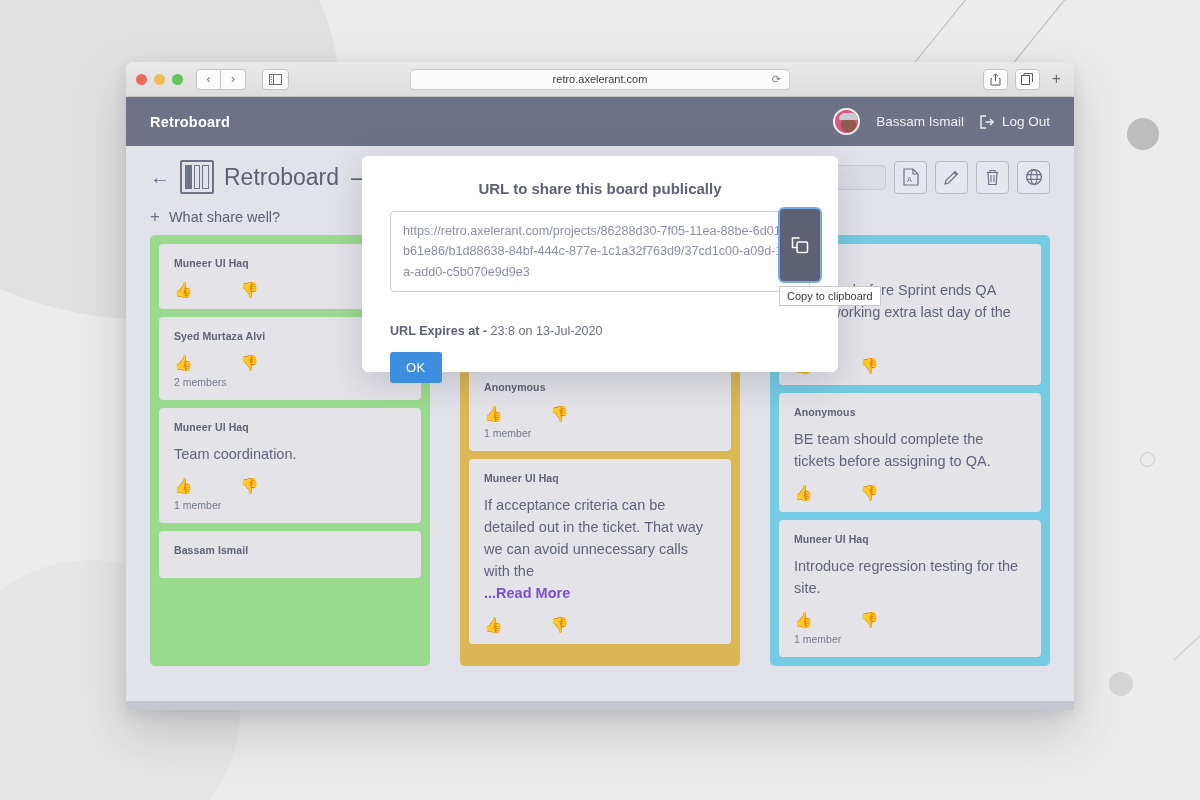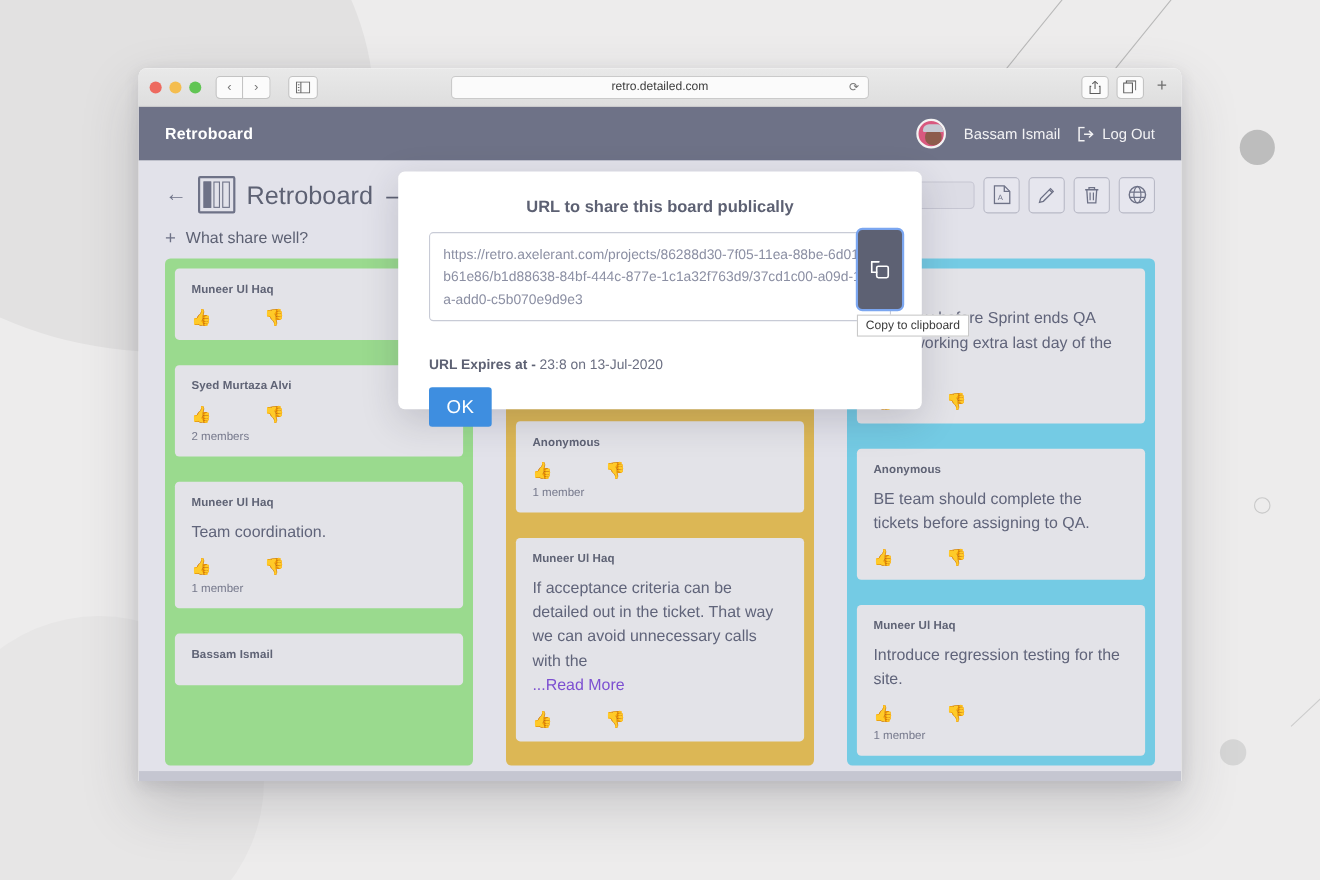--- a/index.html
+++ b/index.html
@@ -201,39 +201,39 @@
     padding-bottom: 10px;
   }
   .col-head { width: 290px; display: flex; align-items: center; gap: 9px; }
   .col-head .plus { font-size: 17px; color: #6e7287; line-height: 1; }
 
   .columns { display: flex; gap: 30px; }
   .column {
     width: 290px;
     border-radius: 5px;
     padding: 9px;
-    display: flex; flex-direction: column; gap: 23px;
+    display: flex; flex-direction: column; gap: 8px;
   }
   .column.green { background: #9ada8e; }
   .column.amber { background: #dcb755; }
   .column.blue  { background: #74cbe4; }
 
   .card {
     background: #e3e3e8;
     border-radius: 4px;
     padding: 13px 15px 12px 15px;
   }
   .card-author {
     font-size: 10.5px; font-weight: bold; color: #5f6375;
     margin-bottom: 10px; letter-spacing: .1px;
   }
   .card-text {
     font-size: 14.5px; color: #60647a; line-height: 1.52;
   }
-  .read-more { color: #7c4fd1; font-weight: normal; }
+  .read-more { color: #7c4fd1; font-weight: bold; }
   .card-actions { display: flex; gap: 48px; margin-top: 13px; align-items: center; }
   .thumb { font-size: 15px; color: #5f6375; line-height: 1; }
   .thumb.up-active { color: #45a445; }
   .members { font-size: 10.5px; color: #76798c; margin-top: 6px; }
   #share-modal {
     position: absolute;
     left: 362px; top: 156px;
     width: 476px; height: 216px;
     background: #ffffff;
     border-radius: 6px;
@@ -271,21 +271,21 @@
     font-size: 12.6px; color: #6b6f82;
   }
   .expires b { color: #5d6173; }
   .ok-btn {
     margin-top: 14px;
     background: #3e8ee0;
     color: #fff;
     border: none;
     border-radius: 3px;
     padding: 8px 16px;
-    font-size: 17px;
+    font-size: 13px;
     letter-spacing: .4px;
     font-family: "Liberation Sans", sans-serif;
   }
   #copy-tooltip {
     position: absolute;
     left: 779px; top: 286px;
     background: #ffffff;
     border: 1px solid #c9c9c9;
     padding: 3px 7px;
     font-size: 11px;
@@ -327,21 +327,21 @@
       <svg width="13" height="11" viewBox="0 0 13 11">
         <rect x="0.5" y="0.5" width="12" height="10" fill="none" stroke="#6d6d6d"></rect>
         <line x1="4.5" y1="0.5" x2="4.5" y2="10.5" stroke="#6d6d6d"></line>
         <line x1="1.8" y1="3" x2="3.2" y2="3" stroke="#6d6d6d"></line>
         <line x1="1.8" y1="5.5" x2="3.2" y2="5.5" stroke="#6d6d6d"></line>
         <line x1="1.8" y1="8" x2="3.2" y2="8" stroke="#6d6d6d"></line>
       </svg>
     </div>
 
     <div class="urlbar">
-      <span>retro.detailed.com</span>
+      <span>retro.axelerant.com</span>
       <span class="reload">⟳</span>
     </div>
 
     <div class="chrome-right">
       <div class="chrome-btn">
         <svg width="11" height="13" viewBox="0 0 11 13">
           <path d="M5.5 1 L5.5 8" stroke="#5d5d5d" fill="none"></path>
           <path d="M3 3.3 L5.5 1 L8 3.3" stroke="#5d5d5d" fill="none"></path>
           <path d="M2 5.5 L1 5.5 L1 12 L10 12 L10 5.5 L9 5.5" stroke="#5d5d5d" fill="none"></path>
         </svg>

